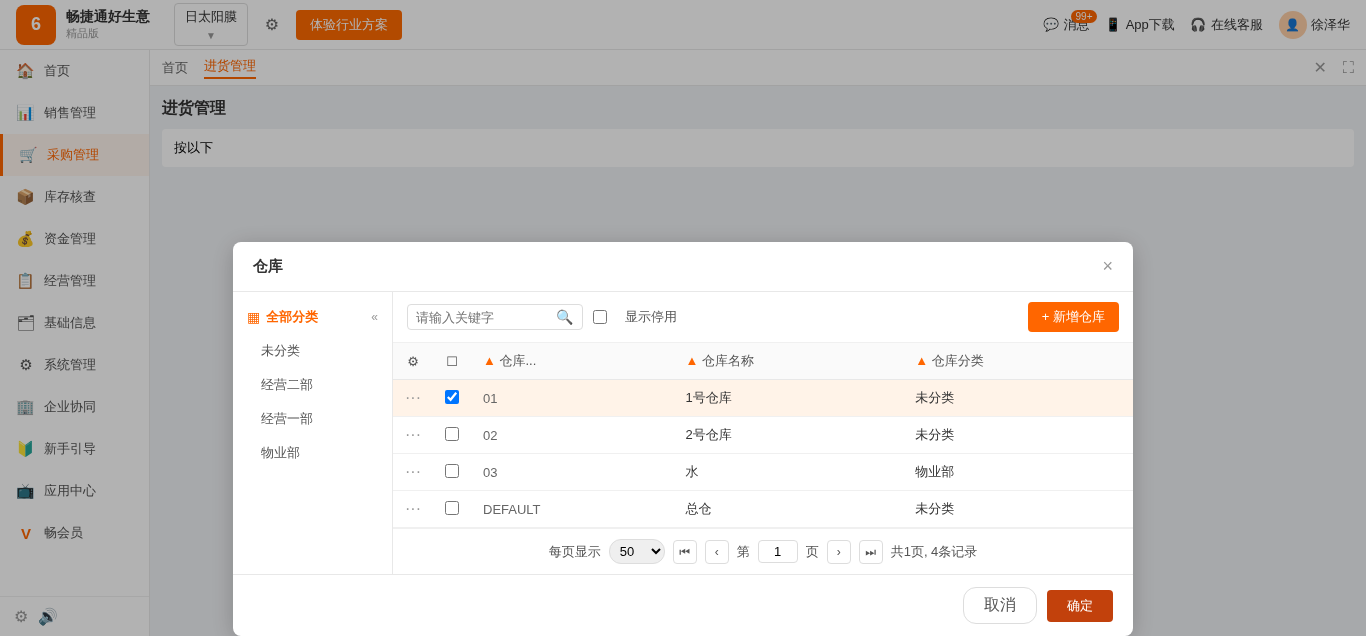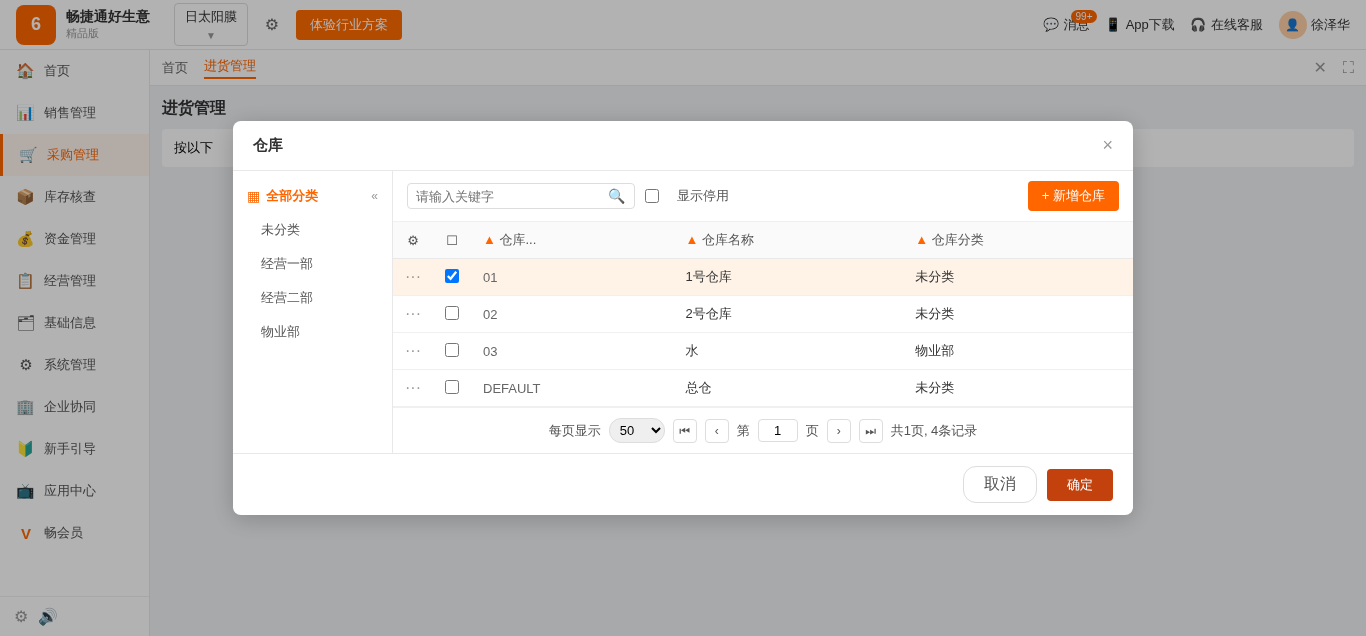--- a/index.html
+++ b/index.html
@@ -95,21 +95,21 @@
     .page-title { font-size: 16px; font-weight: bold; color: #333; margin-bottom: 10px; }
     .filter-bar {
       background: #fff; padding: 10px 12px; border-radius: 4px;
       display: flex; align-items: center; gap: 10px; margin-bottom: 10px;
     }
 
     
     .overlay {
       position: fixed; top: 0; left: 0; right: 0; bottom: 0;
       background: rgba(0,0,0,0.3); z-index: 100;
-      display: flex; align-items: center; justify-content: center;
+      display: flex; align-items: flex-end; justify-content: center;
     }
 
     
     .modal {
       background: #fff; border-radius: 8px; width: 900px;
       max-height: 540px; display: flex; flex-direction: column;
       box-shadow: 0 4px 24px rgba(0,0,0,0.2);
     }
     .modal-header {
       display: flex; align-items: center; justify-content: space-between;
@@ -137,21 +137,21 @@
 
     
     .right-panel { flex: 1; display: flex; flex-direction: column; overflow: hidden; }
     .right-panel-toolbar {
       display: flex; align-items: center; gap: 10px;
       padding: 10px 14px; border-bottom: 1px solid #f0f0f0;
     }
     .search-input-wrap {
       display: flex; align-items: center;
       border: 1px solid #ddd; border-radius: 4px; padding: 4px 8px; gap: 6px;
-      width: 228px;
+      width: 176px;
     }
     .search-input-wrap input {
       border: none; outline: none; font-size: 13px; width: 100%; background: transparent;
     }
     .search-input-wrap .search-icon { color: #999; font-size: 14px; }
     .show-disabled { display: flex; align-items: center; gap: 18px; color: #555; font-size: 13px; cursor: pointer; }
     .btn-add {
       margin-left: auto;
       background: #f60; color: #fff; border: none; border-radius: 4px;
       padding: 6px 14px; cursor: pointer; font-size: 13px;
@@ -331,22 +331,22 @@
 
     <div class="modal-body">
 
       <div class="left-panel">
         <div class="left-panel-header">
           <span class="left-panel-icon">▦</span>
           <span class="left-panel-title">全部分类</span>
           <span class="left-panel-collapse">«</span>
         </div>
         <div class="left-panel-item">未分类</div>
+        <div class="left-panel-item">经营二部</div>
         <div class="left-panel-item">经营一部</div>
-        <div class="left-panel-item">经营二部</div>
         <div class="left-panel-item">物业部</div>
       </div>
 
       <div class="right-panel">
 
         <div class="right-panel-toolbar">
           <div class="search-input-wrap">
             <input type="text" placeholder="请输入关键字" style="">
             <span class="search-icon">🔍</span>
           </div>

